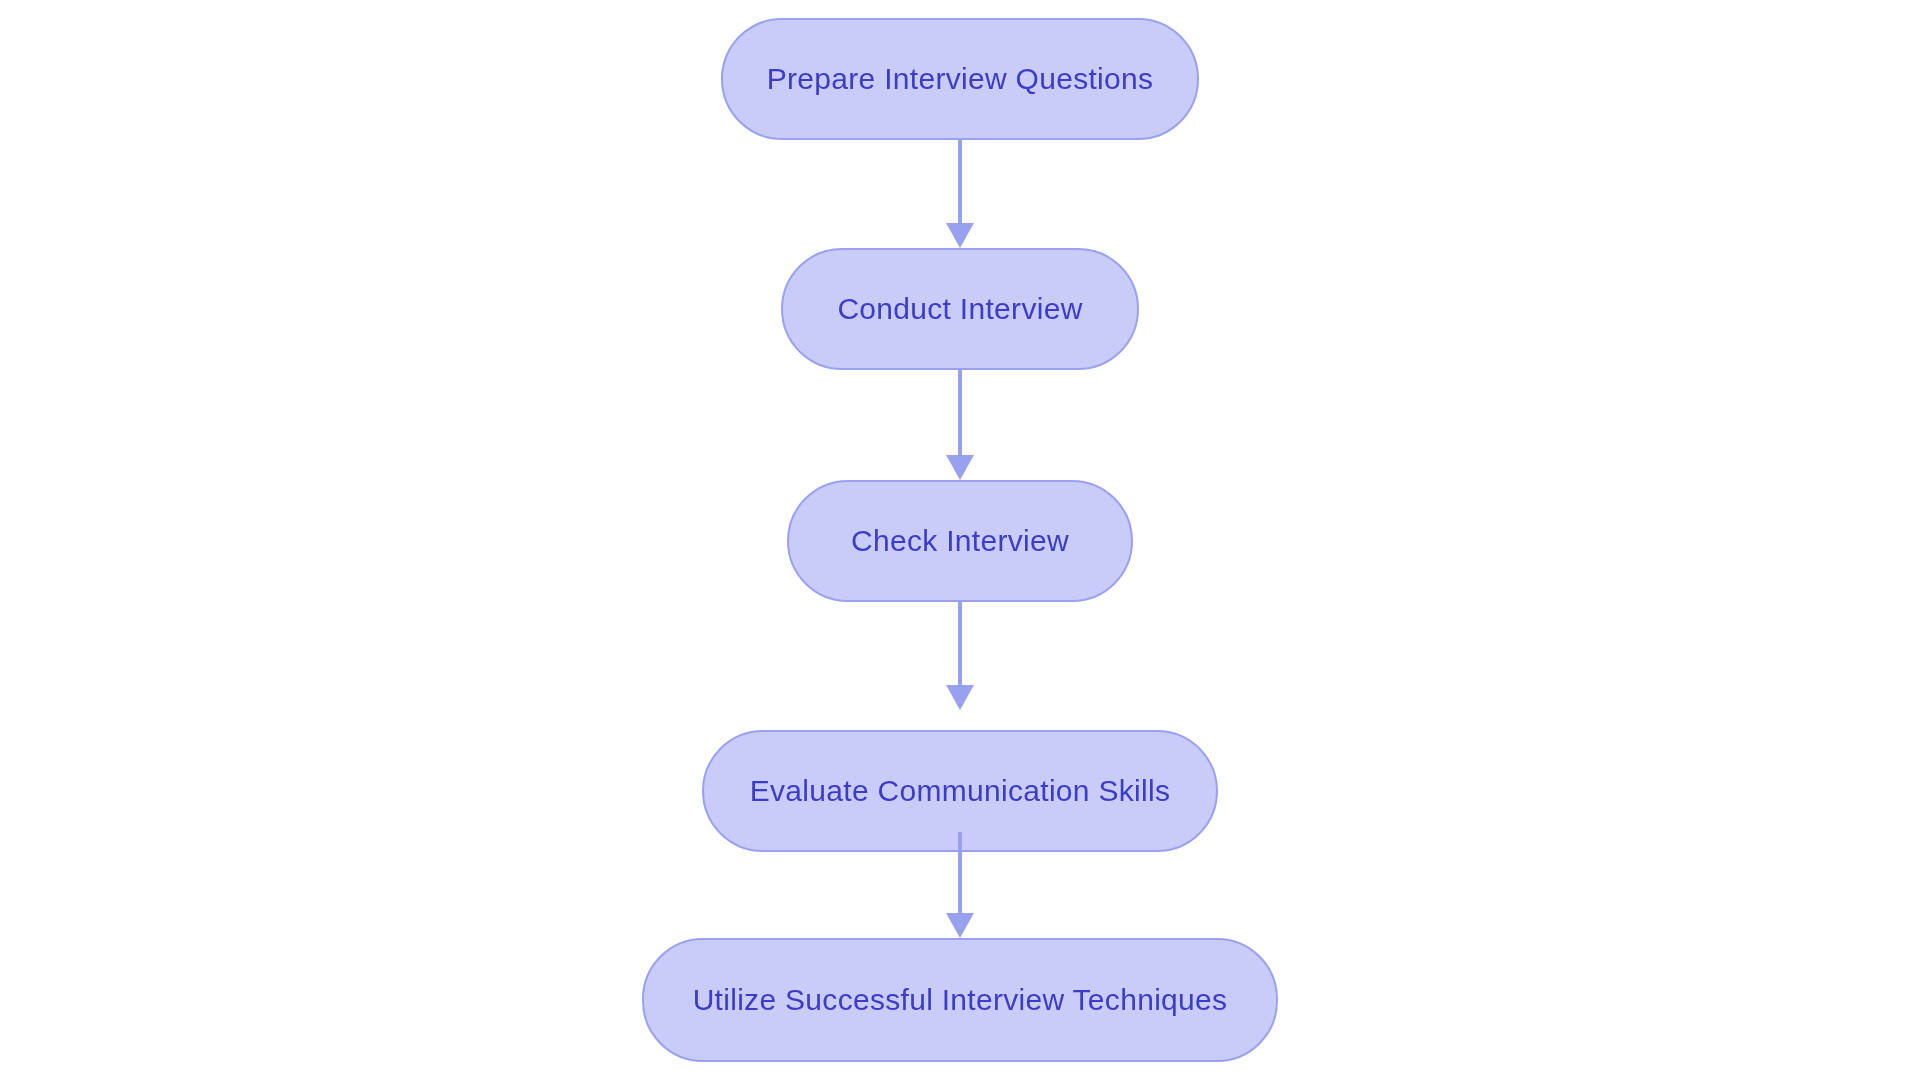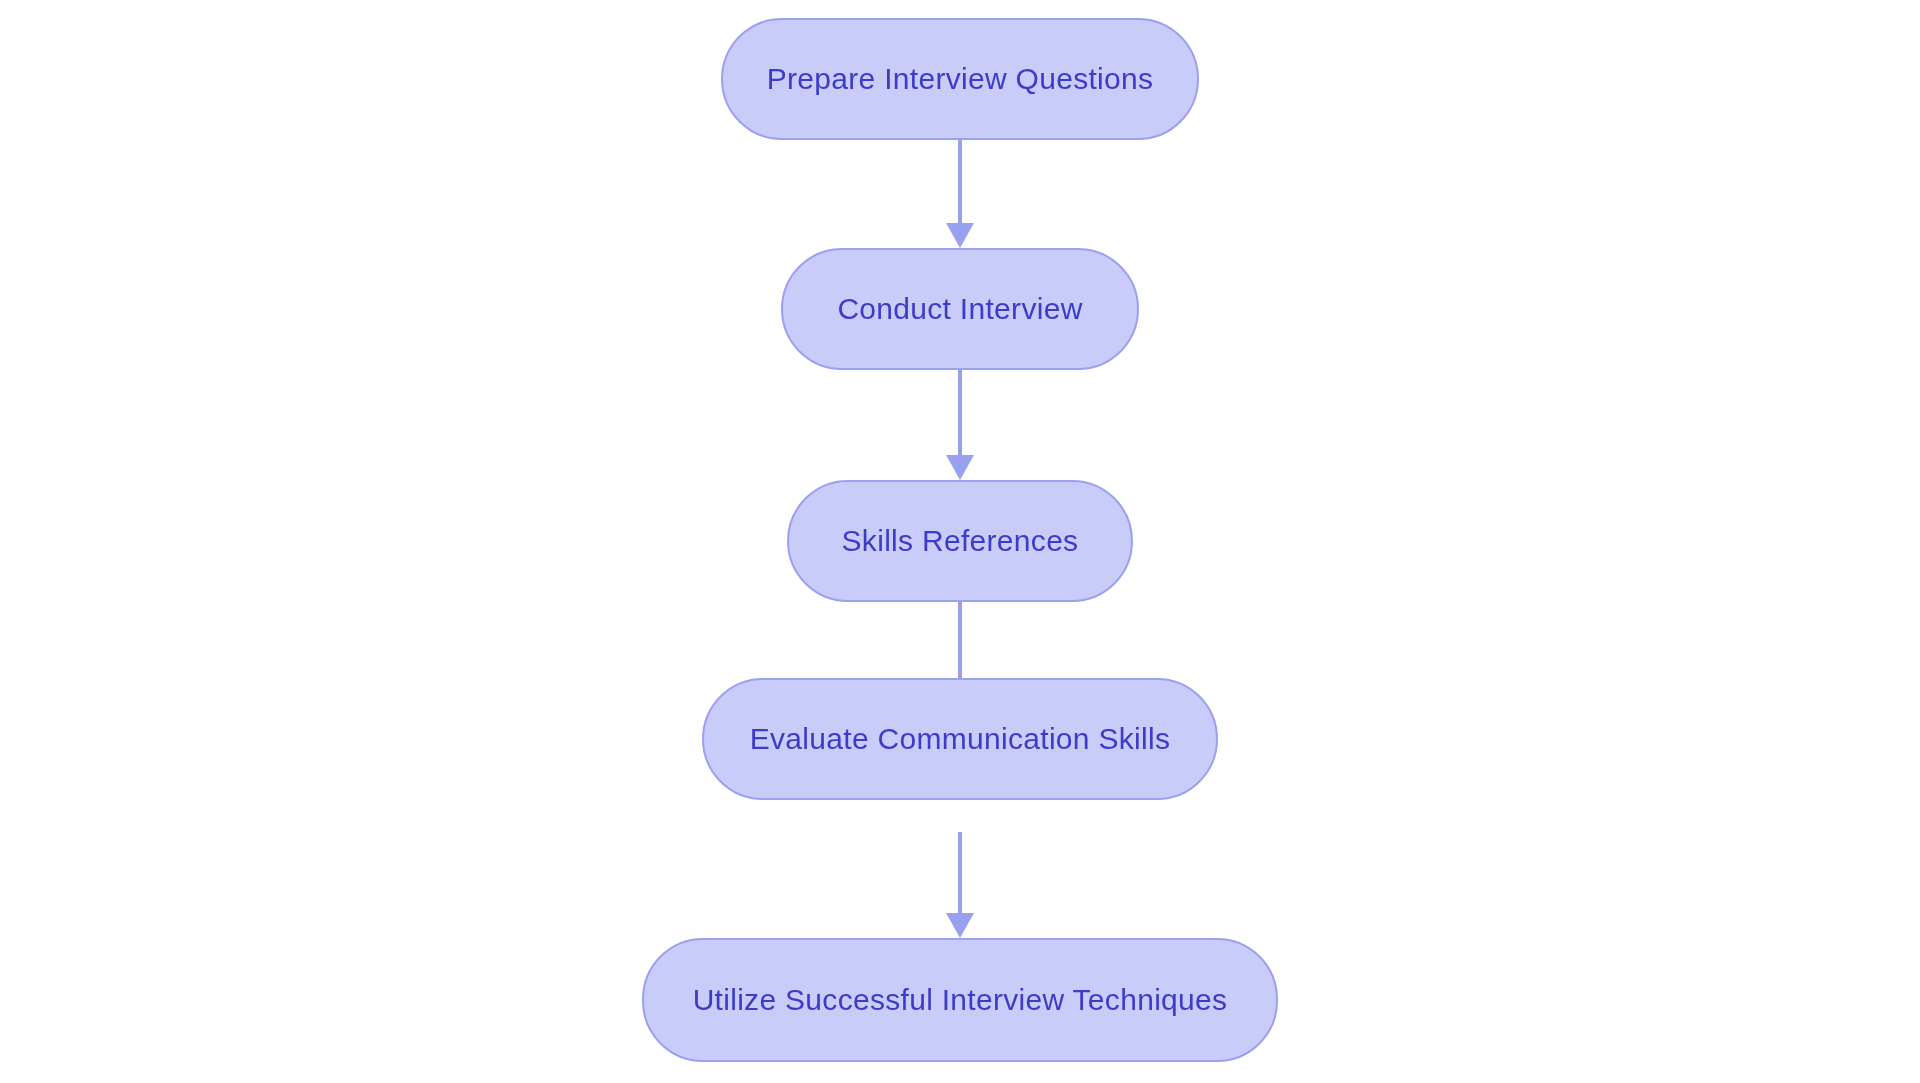--- a/index.html
+++ b/index.html
@@ -53,21 +53,21 @@
     width: 0;
     height: 0;
     border-left: 14px solid transparent;
     border-right: 14px solid transparent;
     border-top: 25px solid var(--arrow-color);
   }
   
   .n1 { top: 18px;  width: 478px; }
   .n2 { top: 248px; width: 358px; }
   .n3 { top: 480px; width: 346px; }
-  .n4 { top: 678px; width: 516px; }
+  .n4 { top: 730px; width: 516px; }
   .n5 { top: 938px; width: 636px; height: 124px; align-items: center; }
   .a1 { top: 140px; height: 108px; }
   .a2 { top: 370px; height: 110px; }
   .a3 { top: 602px; height: 108px; }
   .a4 { top: 832px; height: 106px; }
 </style>
 </head>
 <body>
 
 <div class="canvas">
@@ -84,21 +84,21 @@
   <div class="node n2">
     <span>Conduct Interview</span>
   </div>
 
   <div class="arrow a2">
     <div class="line"></div>
     <div class="head"></div>
   </div>
 
   <div class="node n3">
-    <span>Skills References</span>
+    <span>Check Interview</span>
   </div>
 
   <div class="arrow a3">
     <div class="line"></div>
     <div class="head"></div>
   </div>
 
   <div class="node n4">
     <span>Evaluate Communication Skills</span>
   </div>

